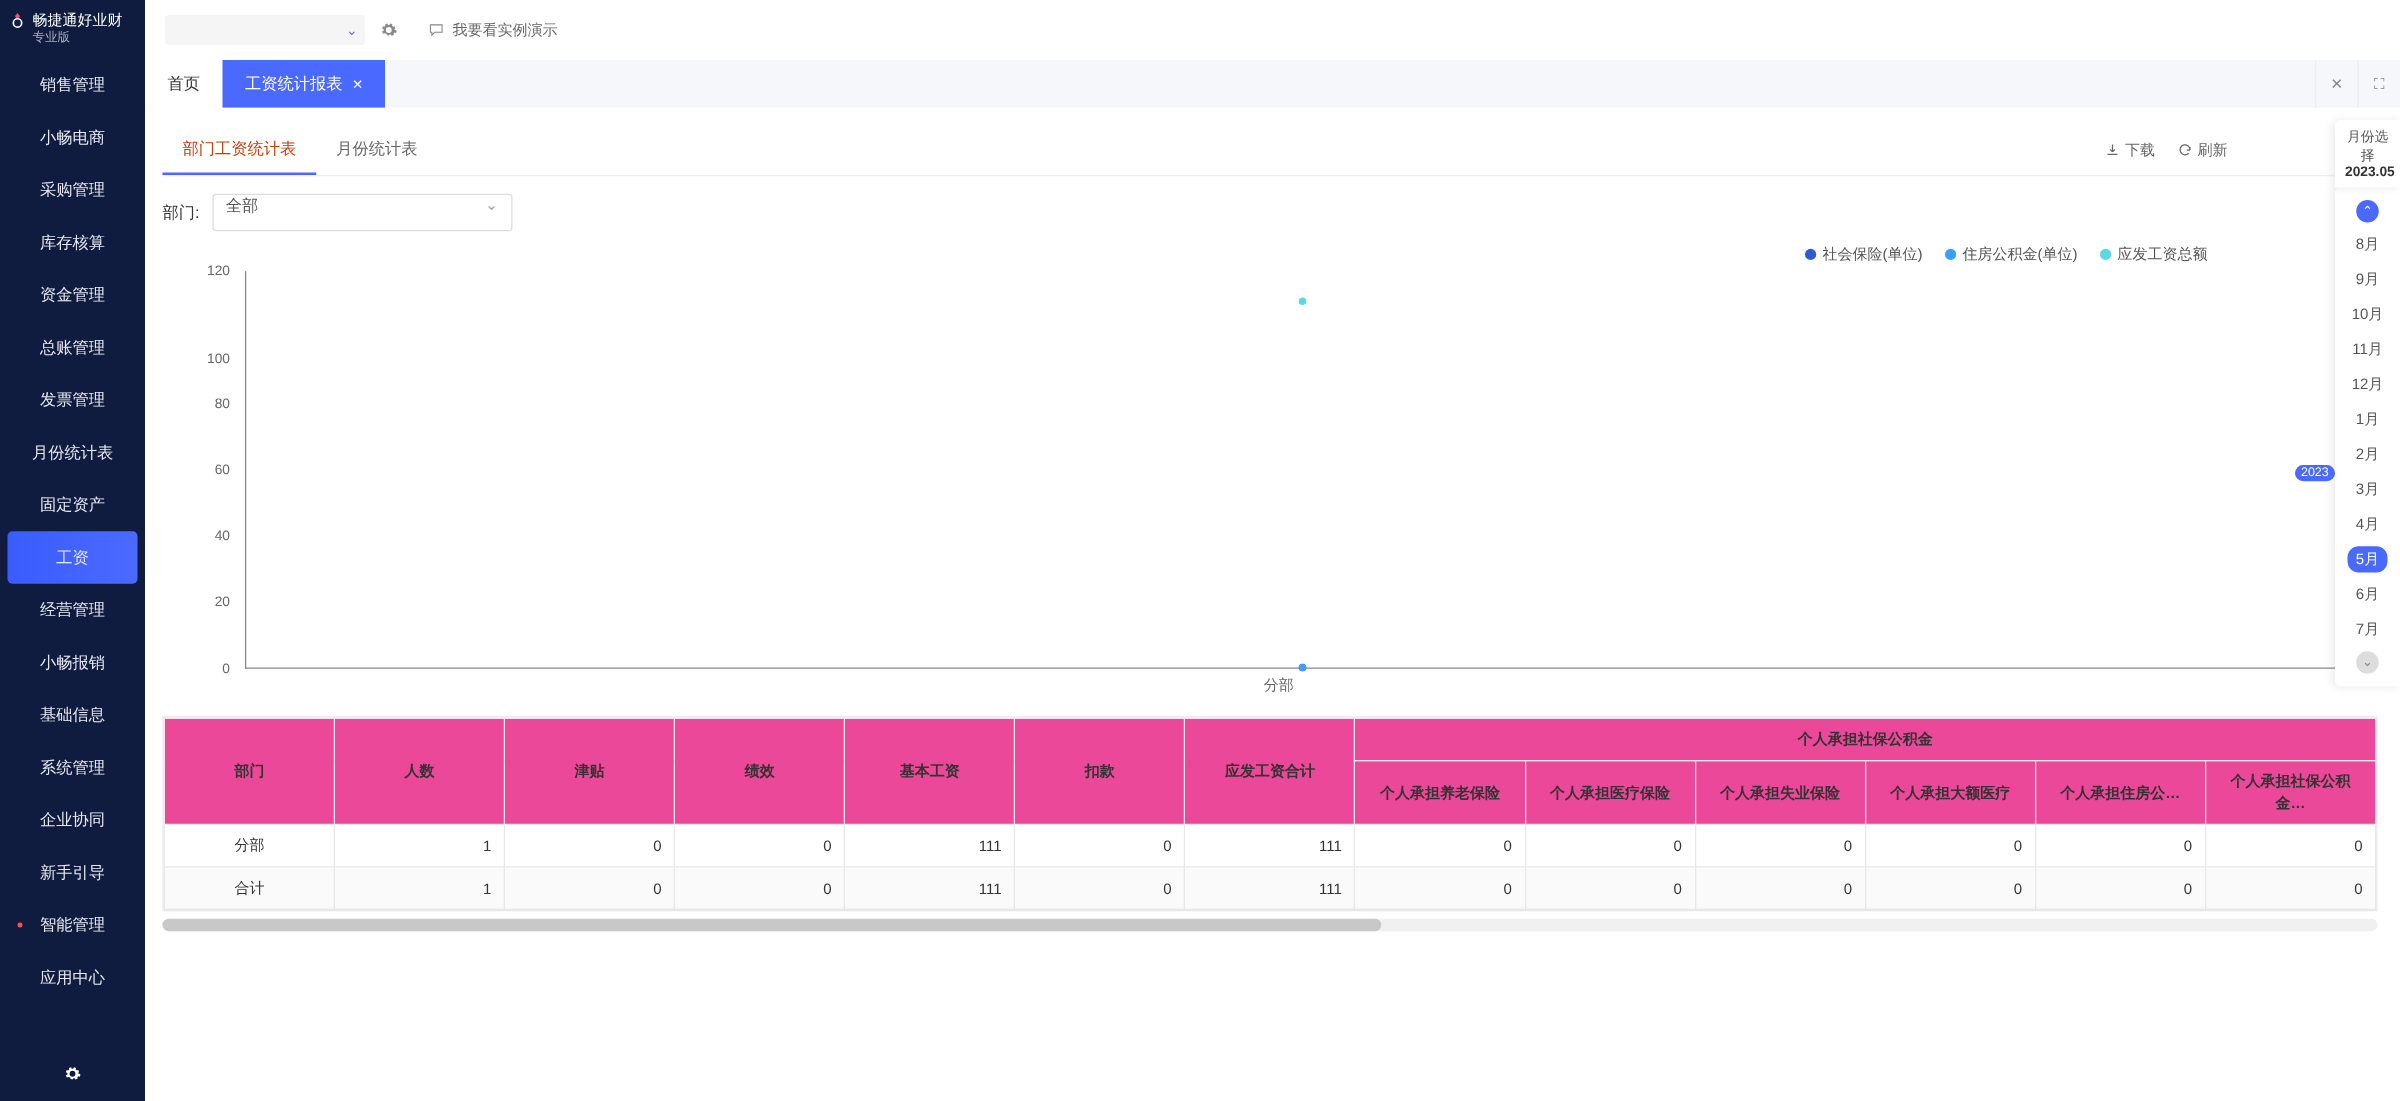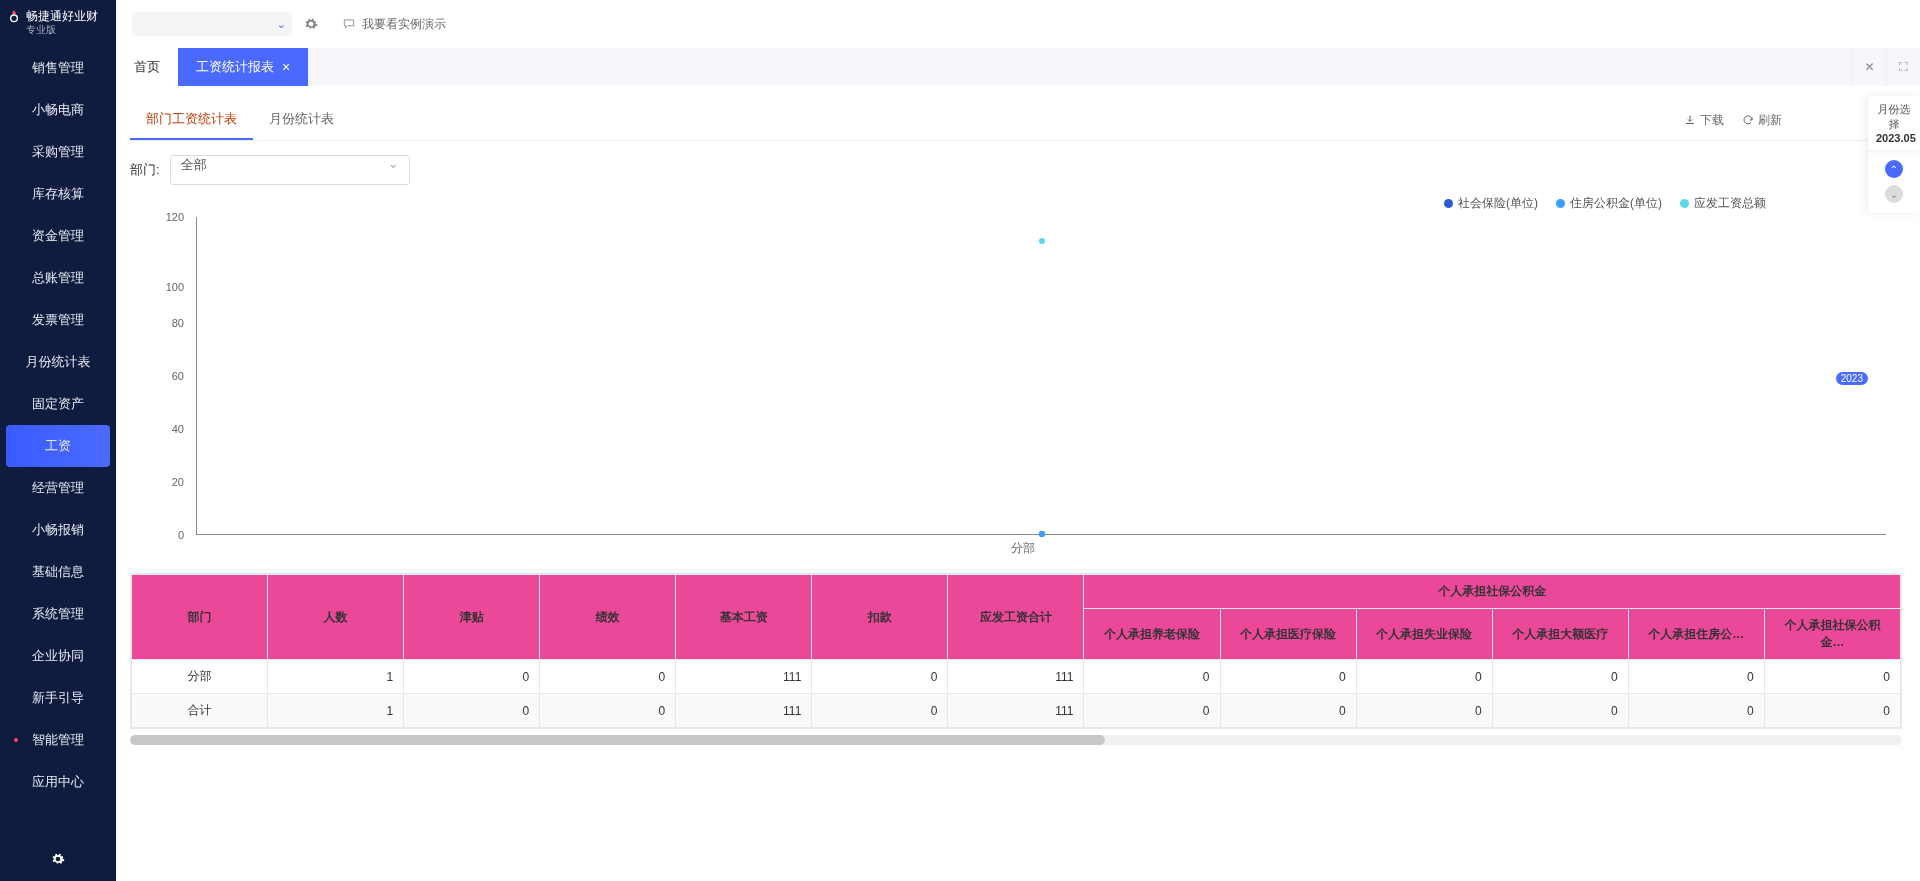--- a/index.html
+++ b/index.html
@@ -282,14 +282,28 @@
     </div>
 </div>
 
 <div class="month-header">
   <div>月份选择</div>
   <div class="sel">2023.05</div>
 </div>
 <div class="year-tag">2023</div>
 <div class="month-panel">
   <div class="month-arrow">⌃</div>
+  <div id="months" style="display: flex; flex-direction: column; gap: 7px; align-items: center;">
+      <div class="month-item">8月</div>
+      <div class="month-item">9月</div>
+      <div class="month-item">10月</div>
+      <div class="month-item">11月</div>
+      <div class="month-item">12月</div>
+      <div class="month-item">1月</div>
+      <div class="month-item">2月</div>
+      <div class="month-item">3月</div>
+      <div class="month-item">4月</div>
+      <div class="month-item active">5月</div>
+      <div class="month-item">6月</div>
+      <div class="month-item">7月</div>
+    </div>
   <div class="month-arrow down">⌄</div>
 </div>
 
 </body></html>

